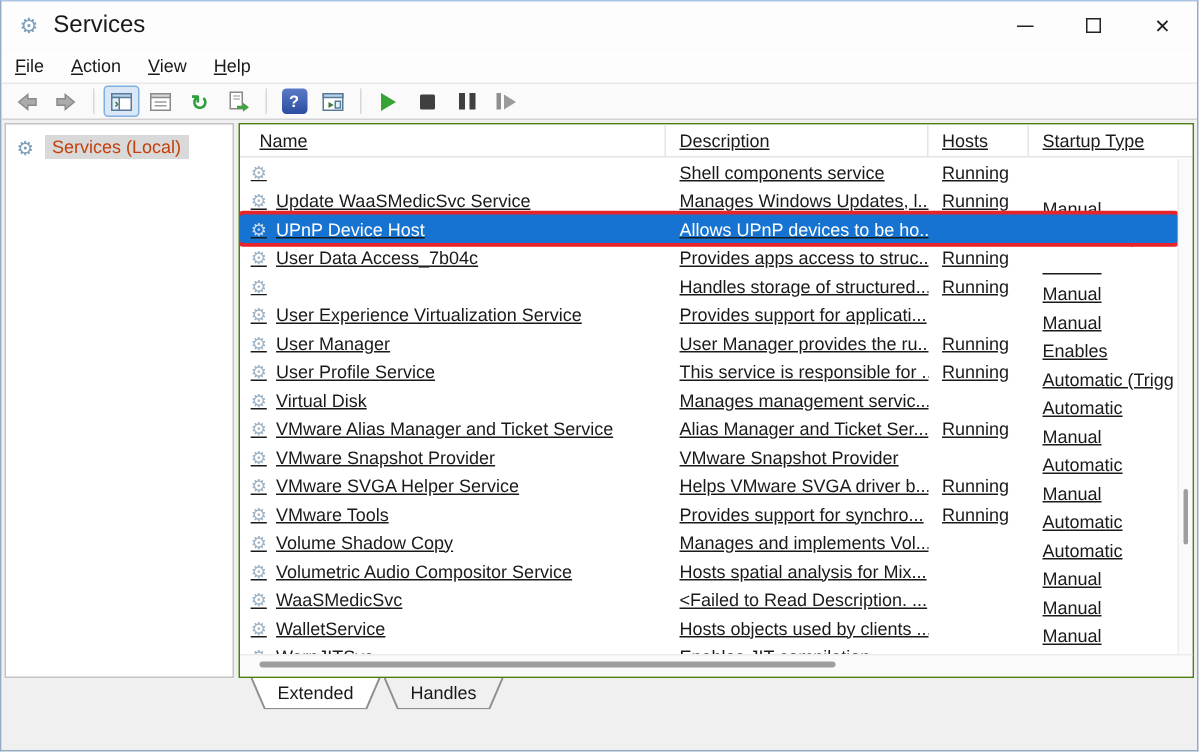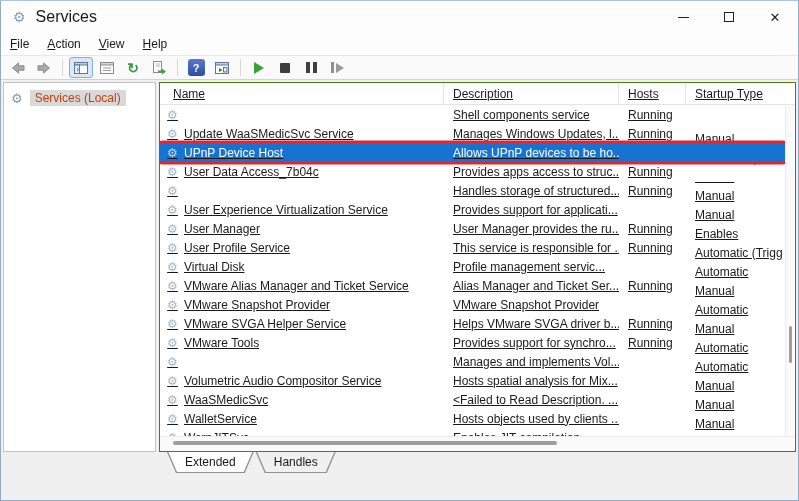--- a/index.html
+++ b/index.html
@@ -271,21 +271,21 @@
     </div>
     <div class="cell c-desc">This service is responsible for ...</div>
     <div class="cell c-status">Running</div>
     <div class="cell c-startup">Automatic</div>
   </div>
             <div class="service-row">
     <div class="cell c-name">
       <span class="row-gear">⚙</span>
       <span>Virtual Disk</span>
     </div>
-    <div class="cell c-desc">Profile management servic...</div>
+    <div class="cell c-desc">Manages management servic...</div>
     <div class="cell c-status"></div>
     <div class="cell c-startup">Manual</div>
   </div>
             <div class="service-row">
     <div class="cell c-name">
       <span class="row-gear">⚙</span>
       <span>VMware Alias Manager and Ticket Service</span>
     </div>
     <div class="cell c-desc">Alias Manager and Ticket Ser...</div>
     <div class="cell c-status">Running</div>
@@ -314,20 +314,21 @@
       <span class="row-gear">⚙</span>
       <span>VMware Tools</span>
     </div>
     <div class="cell c-desc">Provides support for synchro...</div>
     <div class="cell c-status">Running</div>
     <div class="cell c-startup">Automatic</div>
   </div>
             <div class="service-row">
     <div class="cell c-name">
       <span class="row-gear">⚙</span>
+      <span>Volume Shadow Copy</span>
     </div>
     <div class="cell c-desc">Manages and implements Vol...</div>
     <div class="cell c-status"></div>
     <div class="cell c-startup">Manual</div>
   </div>
             <div class="service-row">
     <div class="cell c-name">
       <span class="row-gear">⚙</span>
       <span>Volumetric Audio Compositor Service</span>
     </div>

